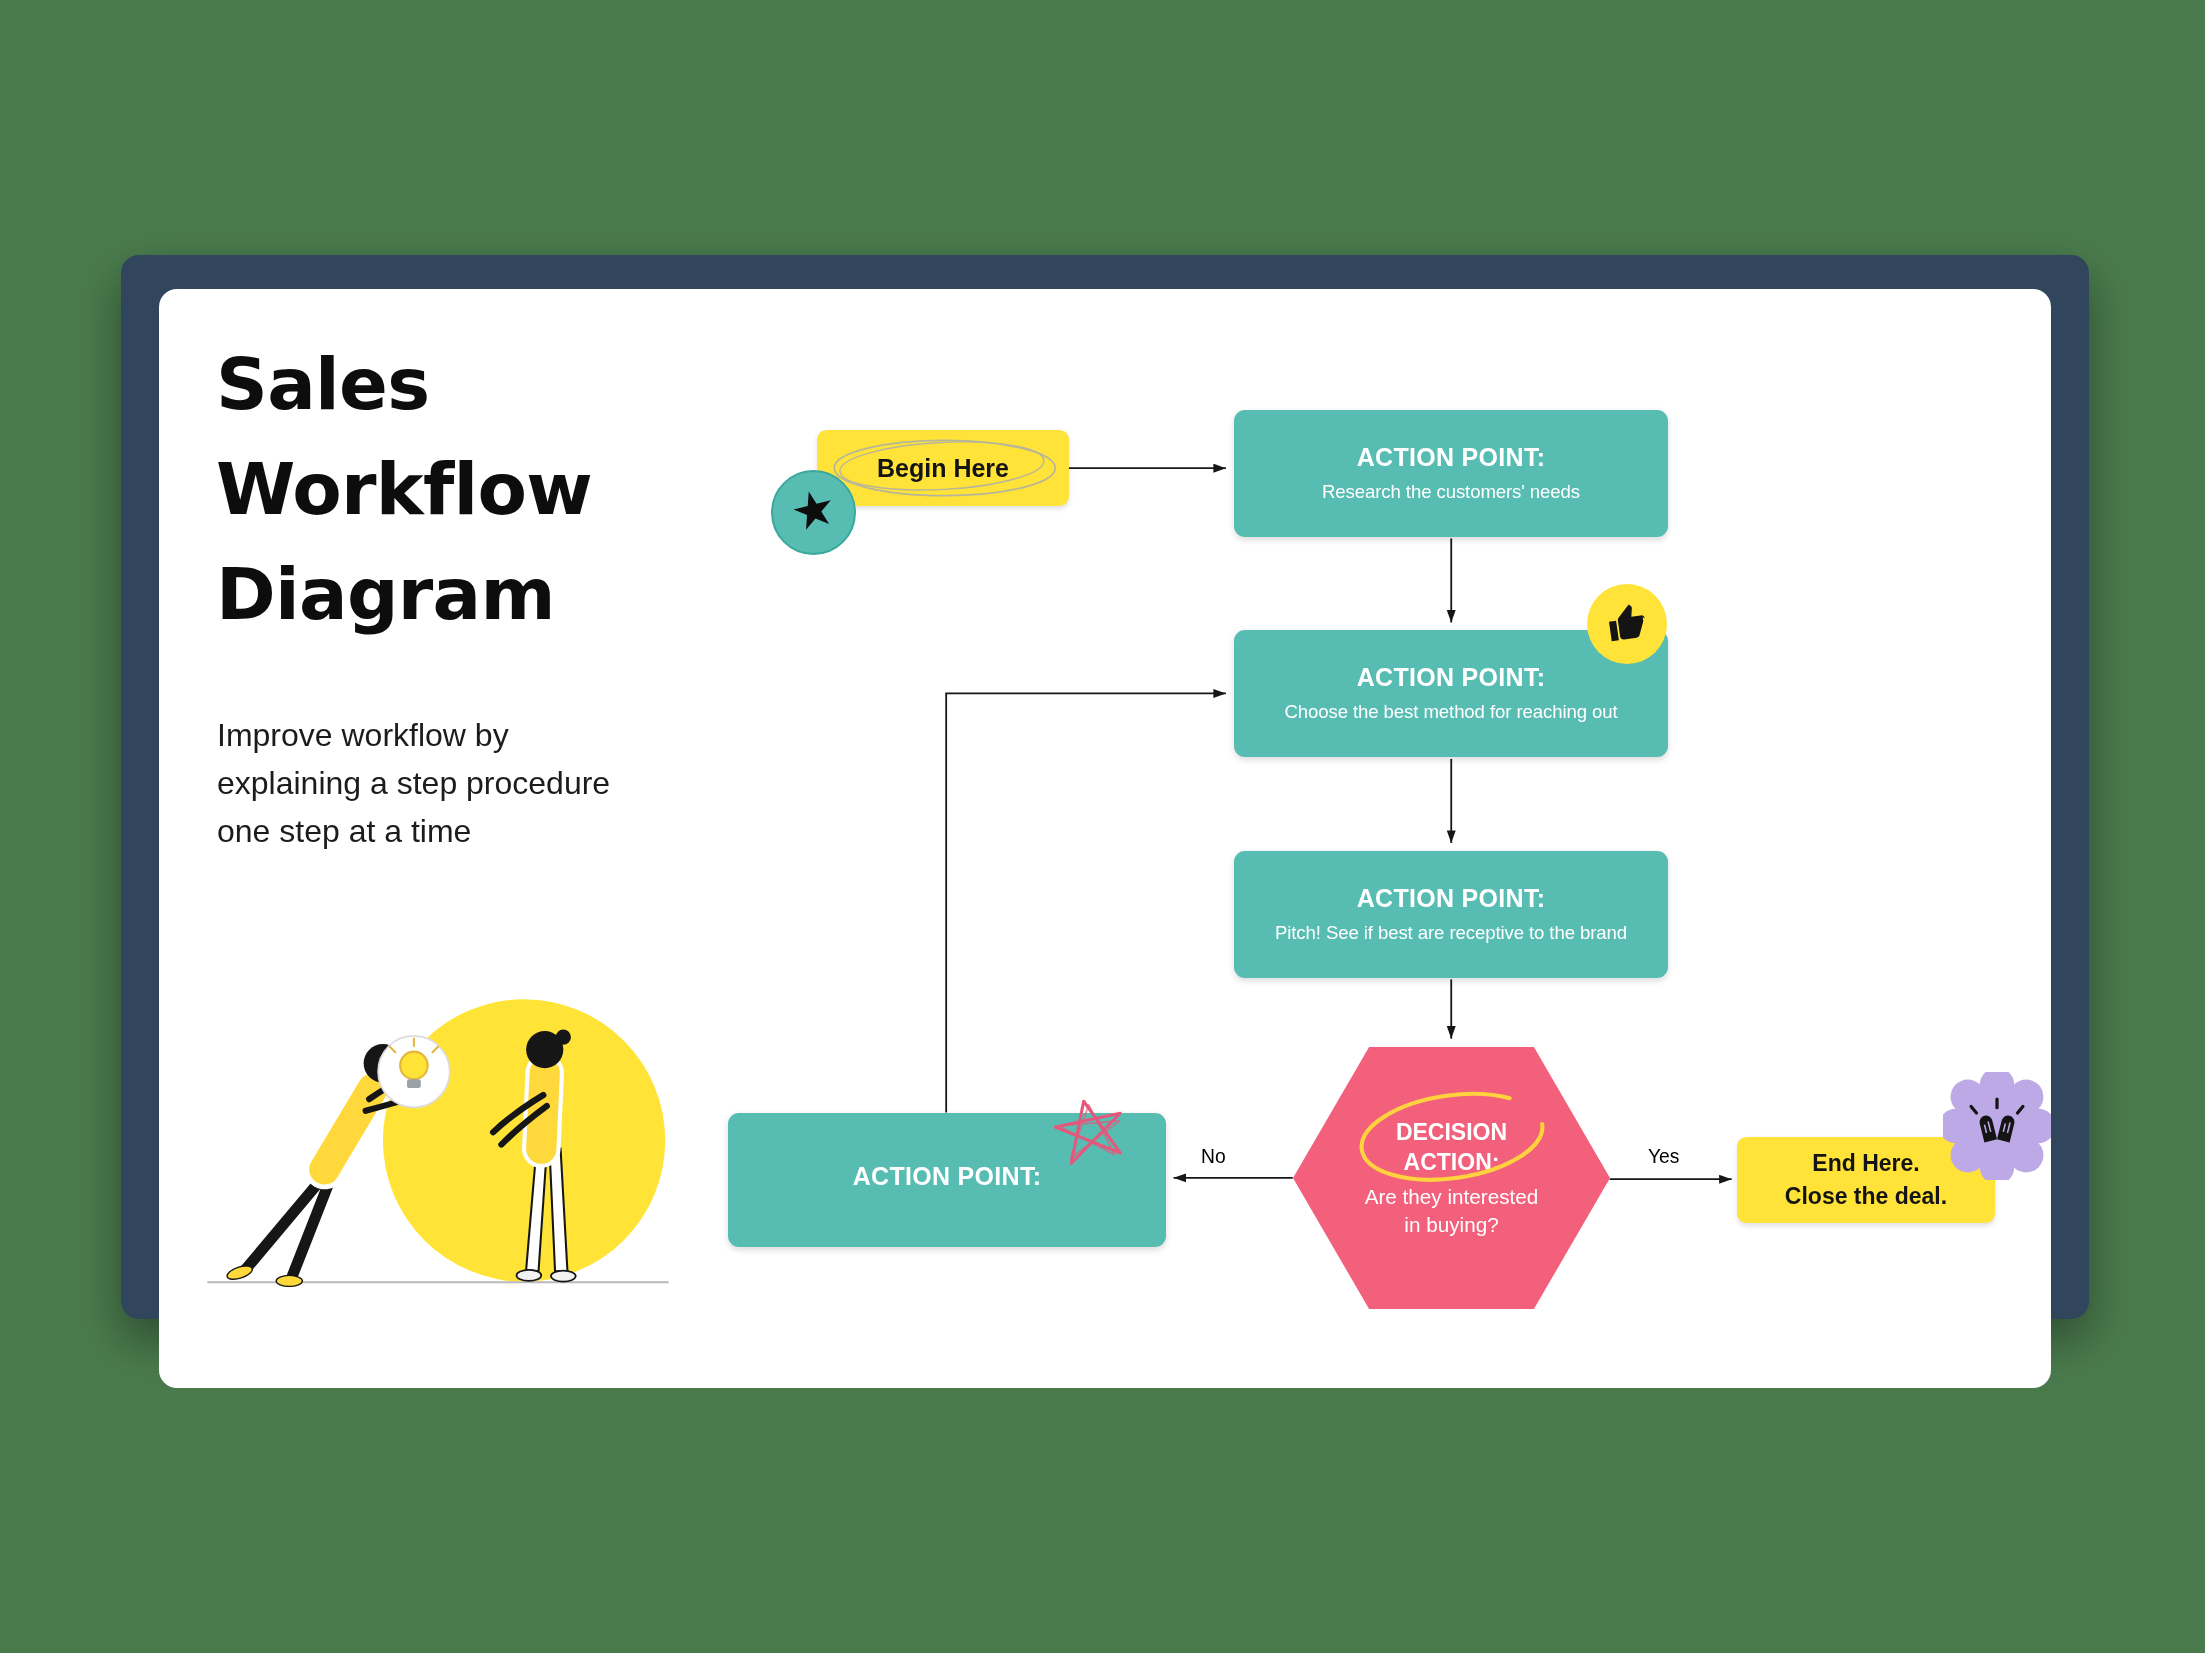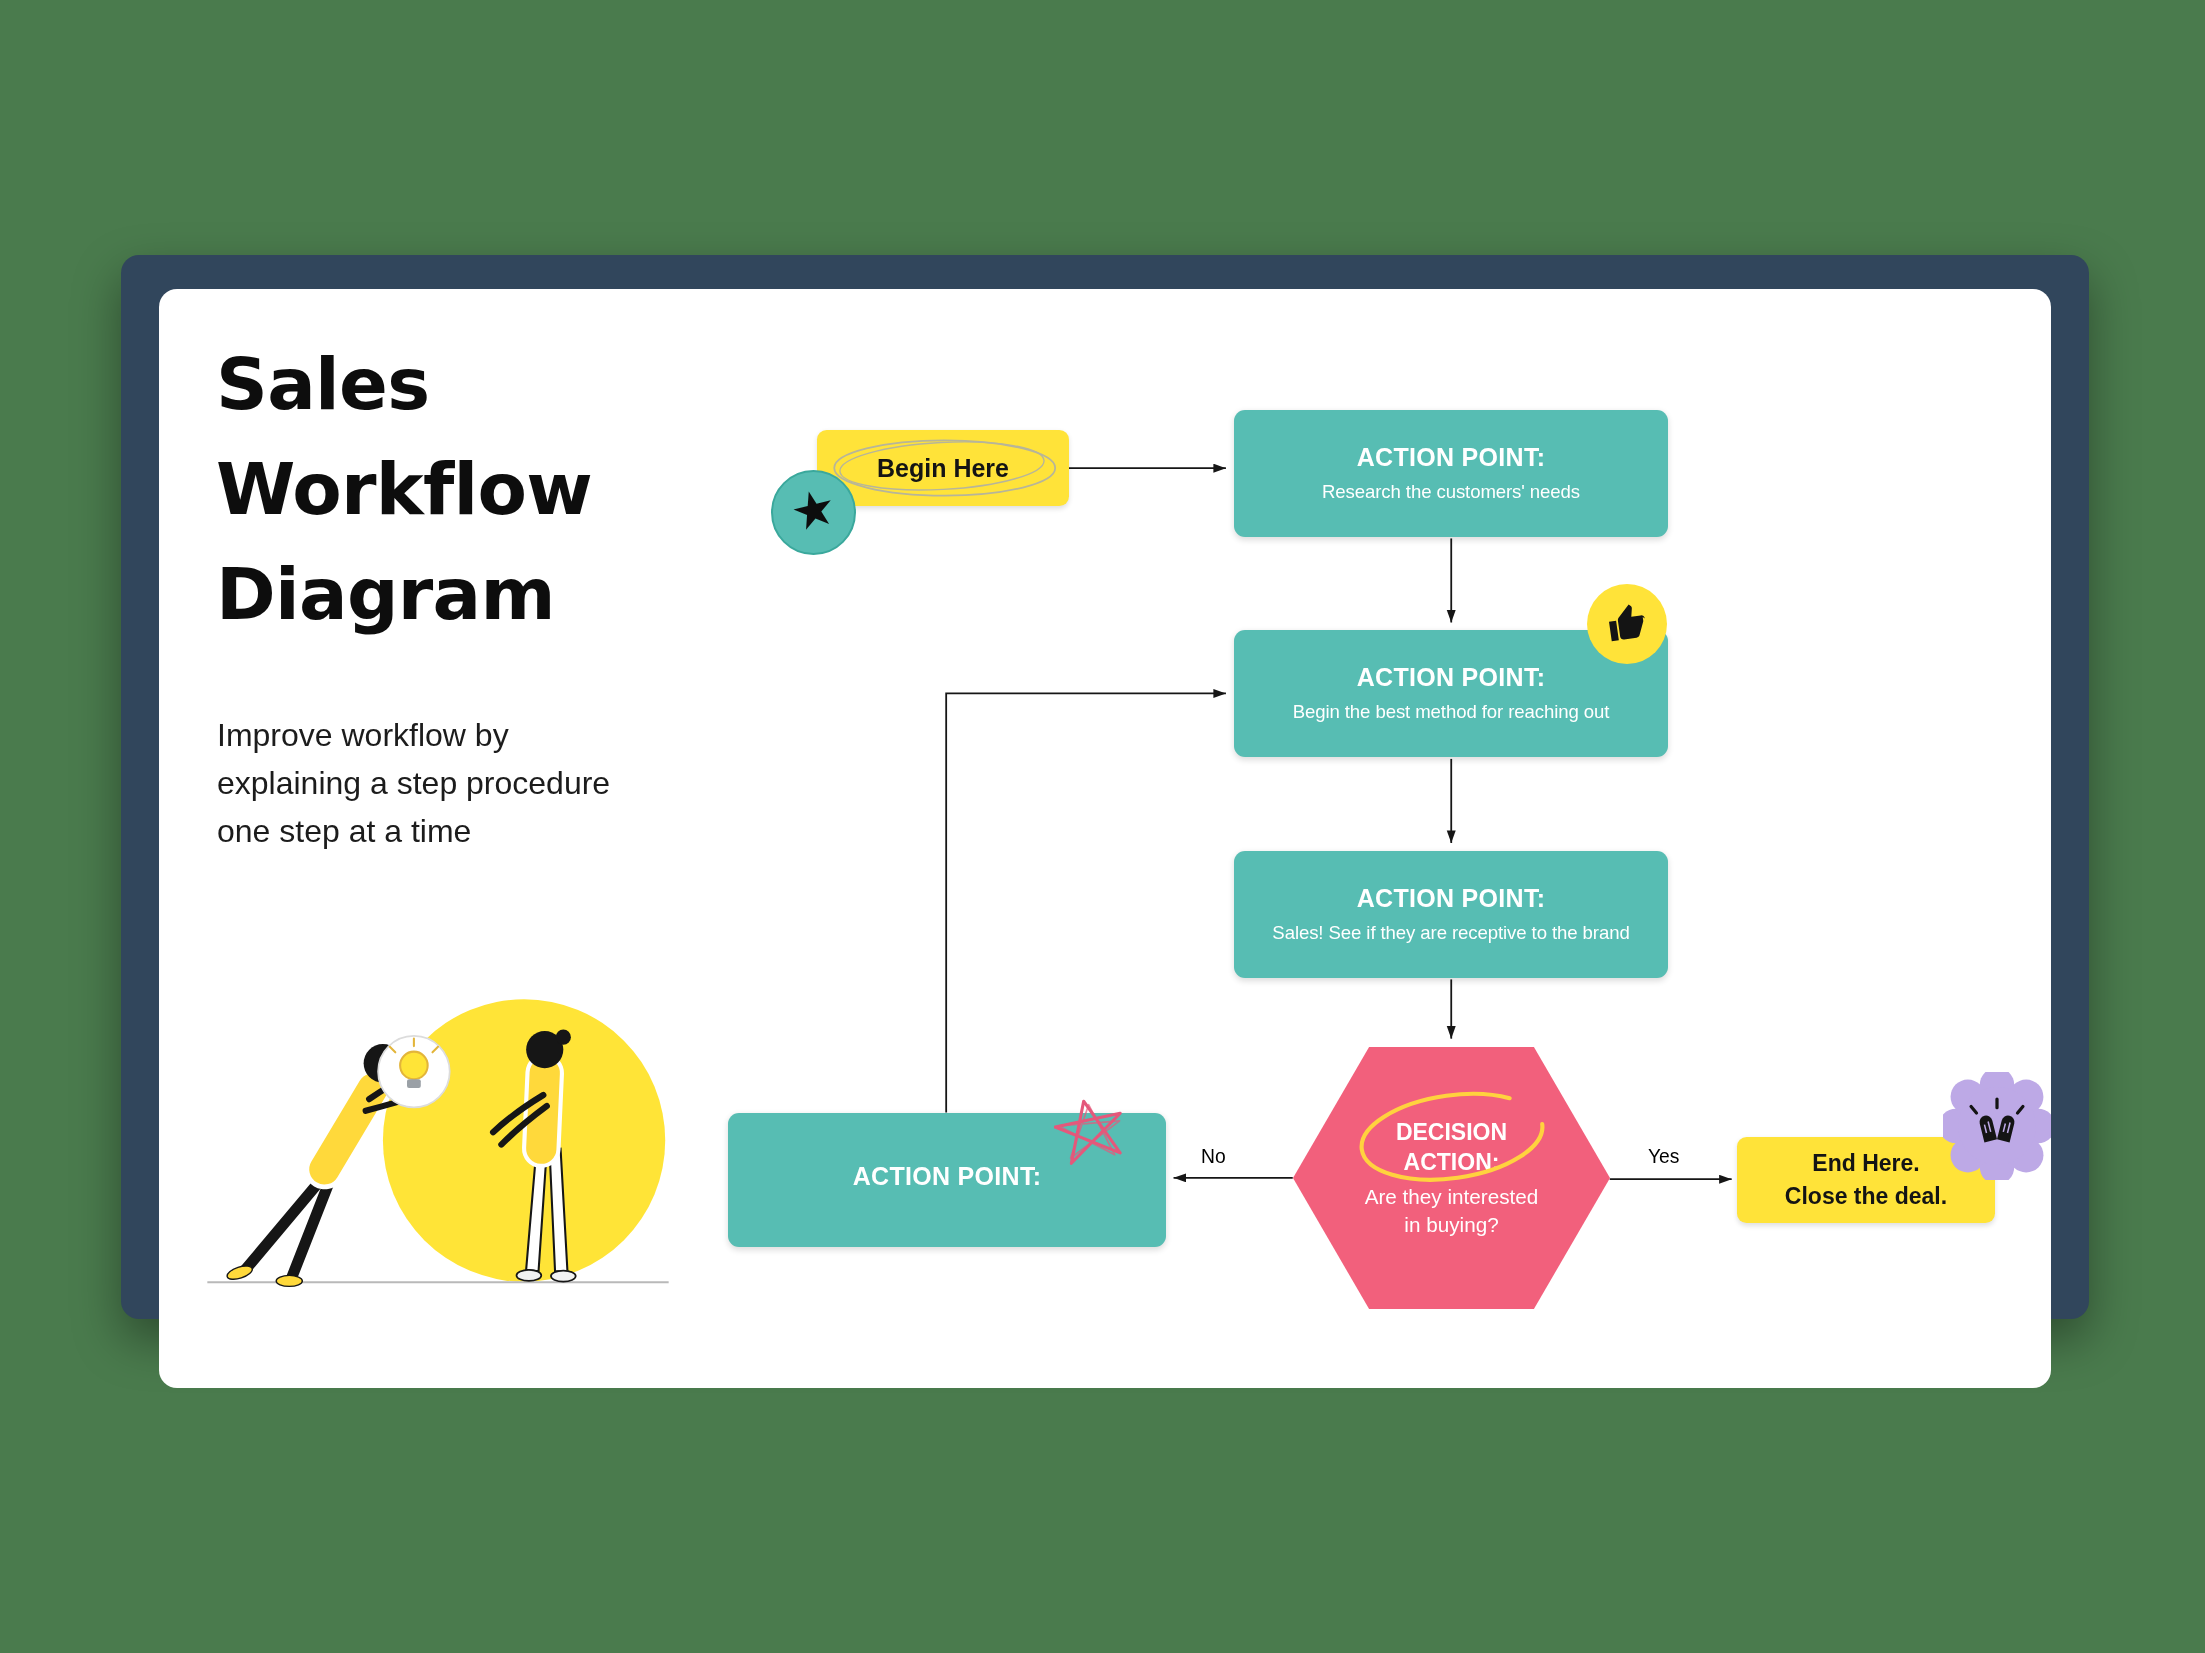--- a/index.html
+++ b/index.html
@@ -152,26 +152,26 @@
       </svg>
     </div>
 
     <div class="node teal" style="left:1075px;top:121px;width:434px;height:127px;">
       <div class="ntitle">ACTION POINT:</div>
       <div class="ntext">Research the customers' needs</div>
     </div>
 
     <div class="node teal" style="left:1075px;top:341px;width:434px;height:127px;">
       <div class="ntitle">ACTION POINT:</div>
-      <div class="ntext">Begin the best method for reaching out</div>
+      <div class="ntext">Choose the best method for reaching out</div>
     </div>
 
     <div class="node teal" style="left:1075px;top:562px;width:434px;height:127px;">
       <div class="ntitle">ACTION POINT:</div>
-      <div class="ntext">Sales! See if they are receptive to the brand</div>
+      <div class="ntext">Pitch! See if best are receptive to the brand</div>
     </div>
 
     <div class="node hex" style="left:1134px;top:758px;width:317px;height:262px;">
       <div class="ntitle">DECISION ACTION:</div>
       <div class="ntext">Are they interested in buying?</div>
       <svg class="hex-scribble" viewBox="0 0 284 146">
         <ellipse cx="142" cy="72" rx="132" ry="60" fill="none" stroke="#FFD23E" stroke-width="6" stroke-linecap="round" stroke-dasharray="560 70" transform="rotate(-8 142 72)"></ellipse>
       </svg>
     </div>
 

